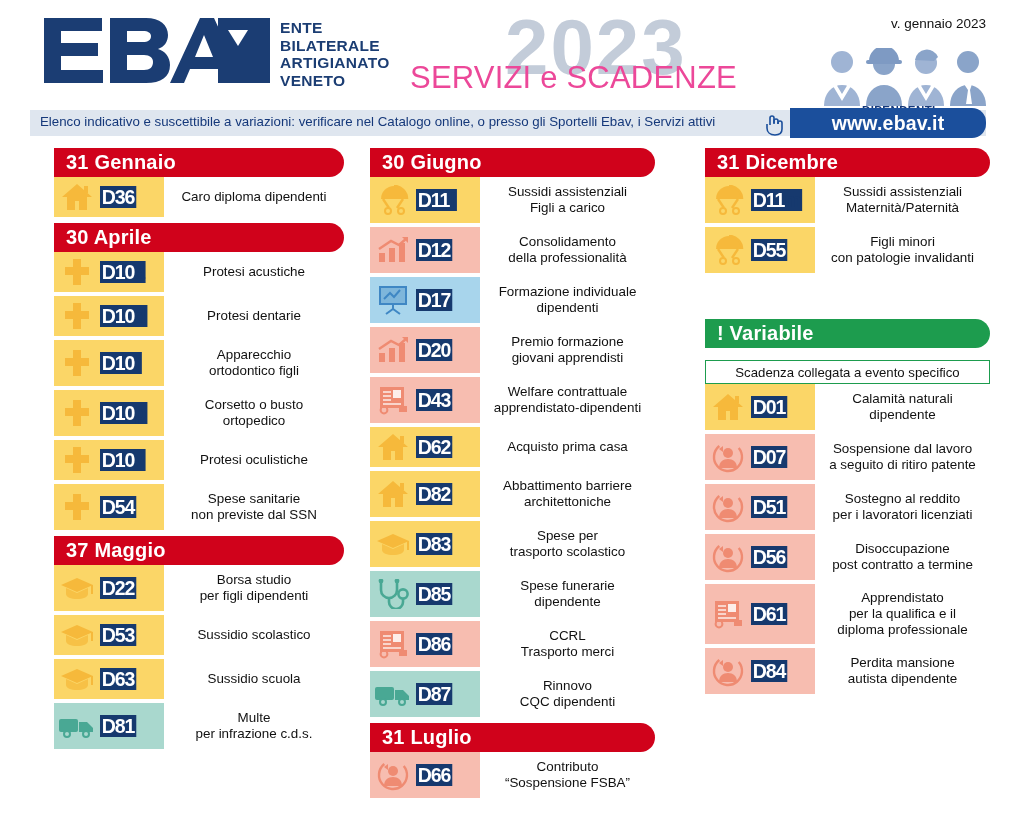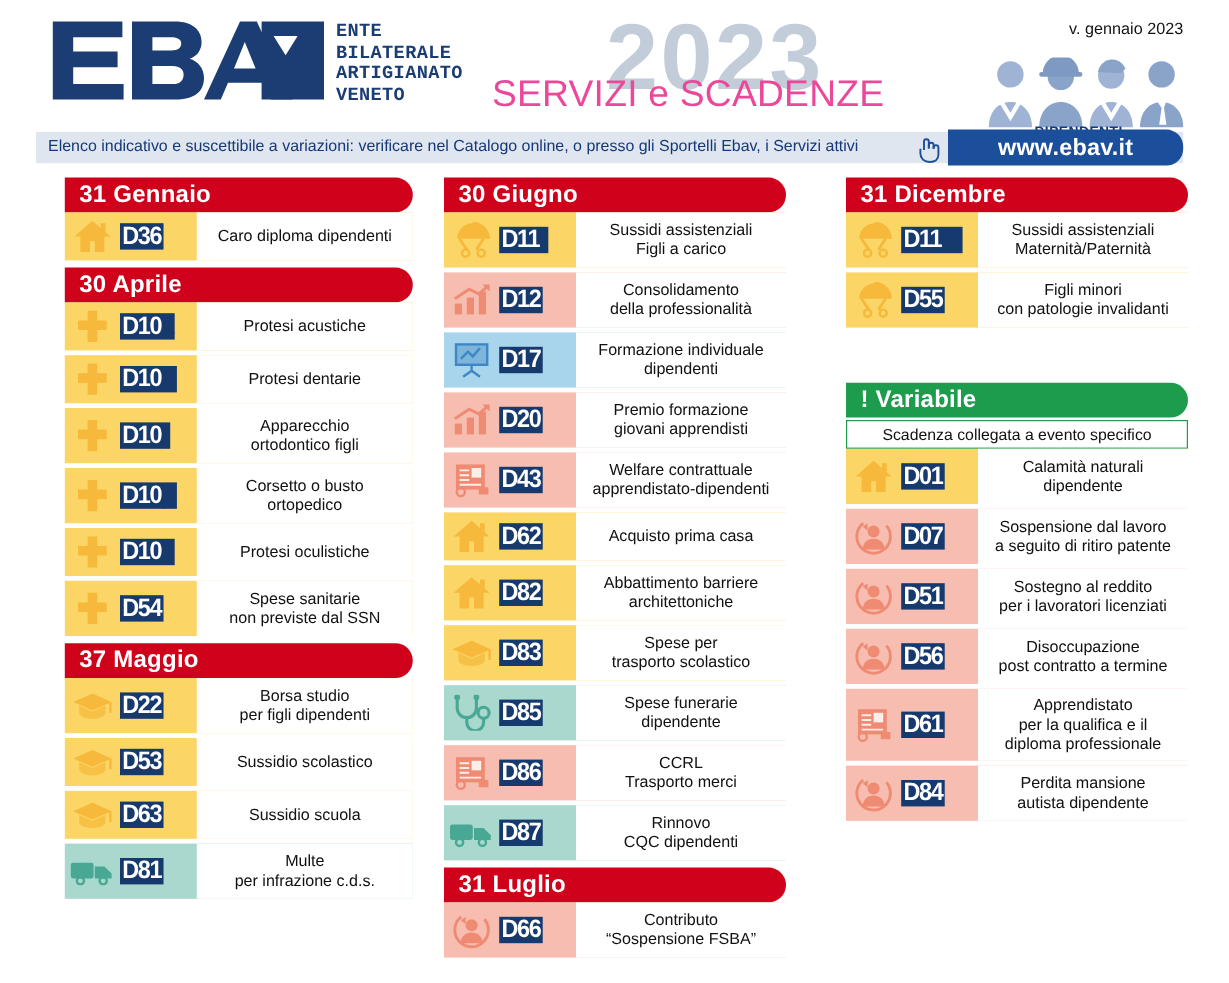--- a/index.html
+++ b/index.html
@@ -7,21 +7,21 @@
     width: 1024px; height: 819px;
     background: #ffffff;
     font-family: "Liberation Sans", sans-serif;
     overflow: hidden;
     position: relative;
   }
 
   
   .header { position: relative; height: 140px; }
 
-  .logo-block { position: absolute; left: 42px; top: 12px; display: flex; align-items: flex-start; font-family: Liberation Mono, monospace; }
+  .logo-block { position: absolute; left: 42px; top: 12px; display: flex; align-items: center; }
   .logo-mark { position: relative; width: 228px; height: 78px; }
   .logo-mark svg { display:block; }
   .logo-sub {
     margin-left: 10px; margin-top: 6px;
     color: #1b3d73; font-size: 15.5px; font-weight: 600;
     line-height: 17.5px; letter-spacing: .3px;
   }
 
   .year-watermark {
     position: absolute; left: 505px; top: 2px;
@@ -71,21 +71,21 @@
   
   .date-pill {
     height: 29px; border-radius: 0 15px 15px 0;
     background: #d0021b; display: flex; align-items: center;
     padding-left: 12px; position: relative;
   }
   .date-pill.green { background: #1d9c4e; }
   .date-pill span { color: #fff; font-size: 20px; font-weight: bold; letter-spacing: .2px; }
 
   .note-box {
-    margin-top: 2px; height: 24px; border: 1.6px solid #1d9c4e; background:#fff;
+    margin-top: 12px; height: 24px; border: 1.6px solid #1d9c4e; background:#fff;
     display: flex; align-items: center; justify-content: center;
   }
   .note-box span { font-size: 13.2px; color: #111; }
 
   
   .rows { margin-top: 0; }
   .row {
     position: relative; display: flex; align-items: flex-start;
     margin-bottom: 4px;
   }

